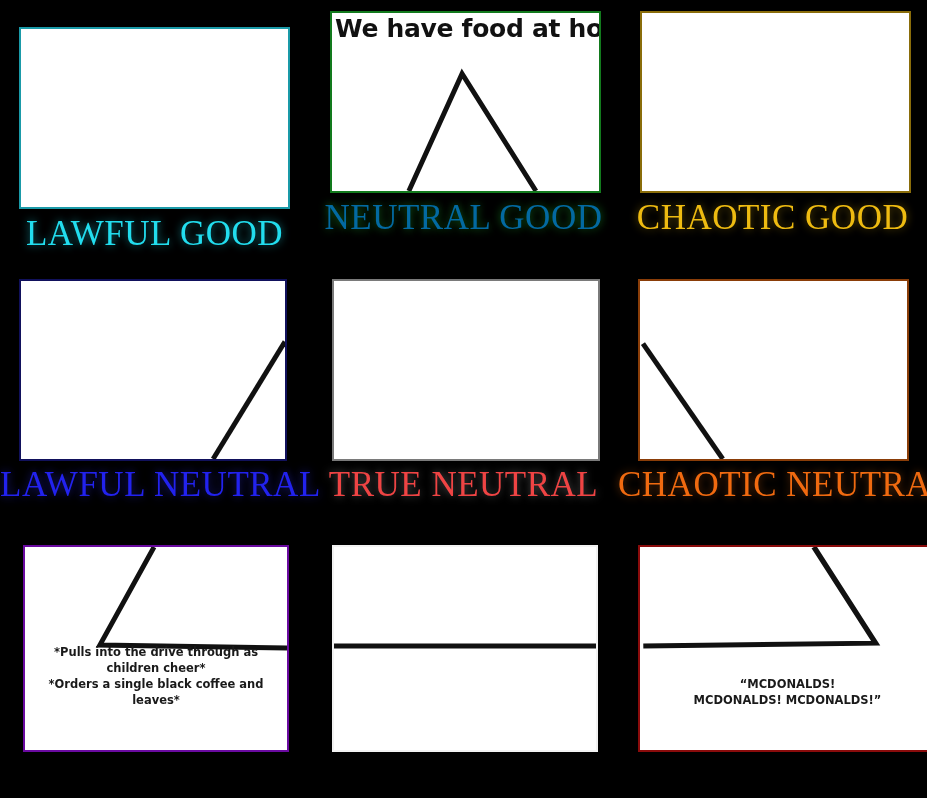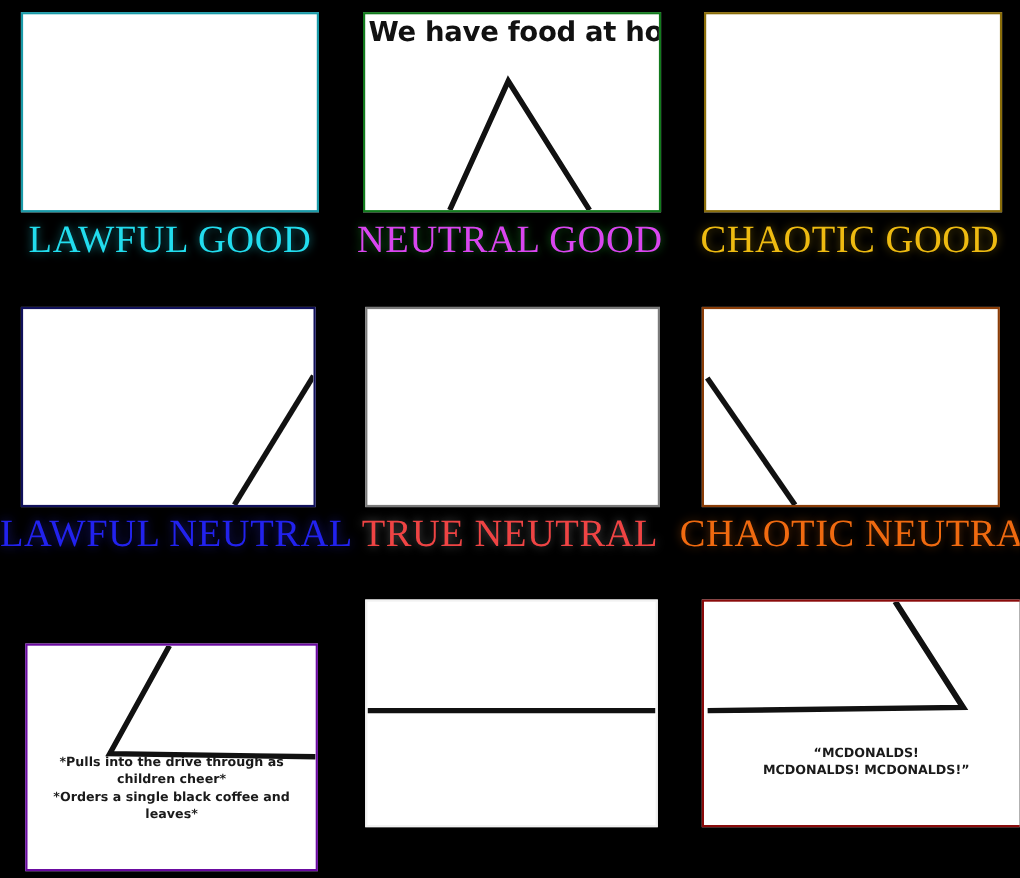--- a/index.html
+++ b/index.html
@@ -85,38 +85,38 @@
   .label.glow-gold   { text-shadow: 0 0 9px rgba(238,187,17,0.45); }
   .label.glow-blue   { text-shadow: 0 0 10px rgba(40,40,230,0.60); }
   .label.glow-white  { text-shadow: 0 0 9px rgba(255,255,255,0.35); }
   .label.glow-orange { text-shadow: 0 0 9px rgba(240,110,20,0.45); }
 </style>
 </head>
 <body>
 
 <div id="chart-grid">
 
-  <div class="cell" style="left:0px; top:0px; width:309px; height:250px;">
+  <div class="cell" style="left:0px; top:16px; width:309px; height:250px;">
     <div class="panel" style="left:19px; top:11px; width:271px; height:182px; border-color:#1a9aa8;">
       <svg class="panel-svg" viewBox="0 0 271 182" preserveAspectRatio="none"></svg>
       <div class="panel-top-text"></div>
       <div class="panel-caption" style="bottom:10px;"></div>
     </div>
     <div class="label glow-cyan" style="top:198px; color:#22ddee;">LAWFUL GOOD</div>
   </div>
 
   <div class="cell" style="left:309px; top:0px; width:309px; height:250px;">
     <div class="panel" style="left:21px; top:11px; width:271px; height:182px; border-color:#127a1d;">
       <svg class="panel-svg" viewBox="0 0 271 182" preserveAspectRatio="none">
         <polyline points="78,182 132,62 207,182" fill="none" stroke="#111111" stroke-width="5" stroke-linejoin="miter" stroke-linecap="butt"></polyline>
       </svg>
       <div class="panel-top-text">We have food at home’</div>
       <div class="panel-caption" style="bottom:10px;"></div>
     </div>
-    <div class="label glow-green" style="top:198px; color:#d946ef;">NEUTRAL GOOD</div>
+    <div class="label glow-green" style="top:198px; color:#0369a1;">NEUTRAL GOOD</div>
   </div>
 
   <div class="cell" style="left:618px; top:0px; width:309px; height:250px;text-decoration:underline;">
     <div class="panel" style="left:22px; top:11px; width:271px; height:182px; border-color:#8a6d0a;">
       <svg class="panel-svg" viewBox="0 0 271 182" preserveAspectRatio="none"></svg>
       <div class="panel-top-text"></div>
       <div class="panel-caption" style="bottom:10px;"></div>
     </div>
     <div class="label glow-gold" style="top:198px; color:#eebb11;">CHAOTIC GOOD</div>
   </div>
@@ -146,21 +146,21 @@
       <svg class="panel-svg" viewBox="0 0 271 182" preserveAspectRatio="none">
         <line x1="3" y1="64" x2="84" y2="182" stroke="#111111" stroke-width="5" stroke-linecap="butt"></line>
       </svg>
       <div class="panel-top-text"></div>
       <div class="panel-caption" style="bottom:10px;"></div>
     </div>
     <div class="label glow-orange" style="top:200px; color:#f06a10;">CHAOTIC NEUTRAL</div>
   </div>
 
   <div class="cell" style="left:0px; top:530px; width:309px; height:268px;">
-    <div class="panel" style="left:23px; top:15px; width:266px; height:207px; border-color:#6a0aa0;margin-top:40px;">
+    <div class="panel" style="left:23px; top:15px; width:266px; height:207px; border-color:#6a0aa0;">
       <svg class="panel-svg" viewBox="0 0 266 207" preserveAspectRatio="none">
         <polyline points="131,0 76,100 266,103" fill="none" stroke="#111111" stroke-width="5" stroke-linejoin="miter" stroke-linecap="butt"></polyline>
       </svg>
       <div class="panel-top-text"></div>
       <div class="panel-caption" style="bottom:42px;">*Pulls into the drive through as children cheer*
 *Orders a single black coffee and leaves*</div>
     </div>
 
   </div>
 

